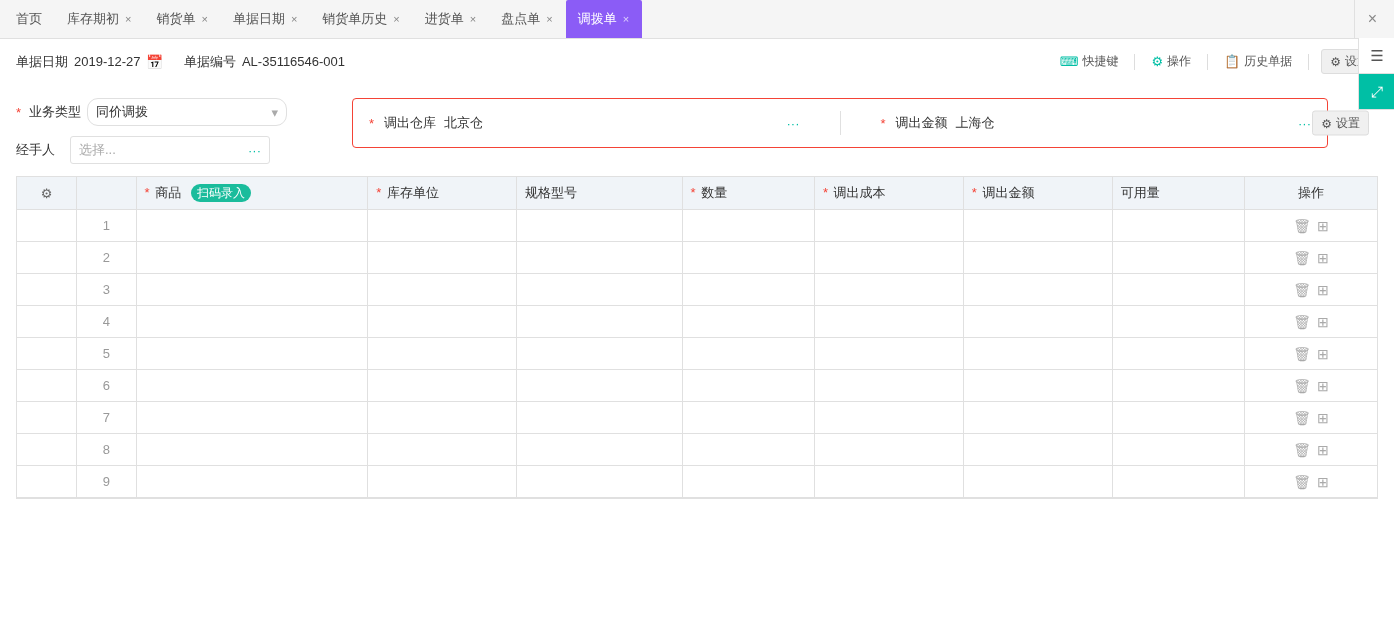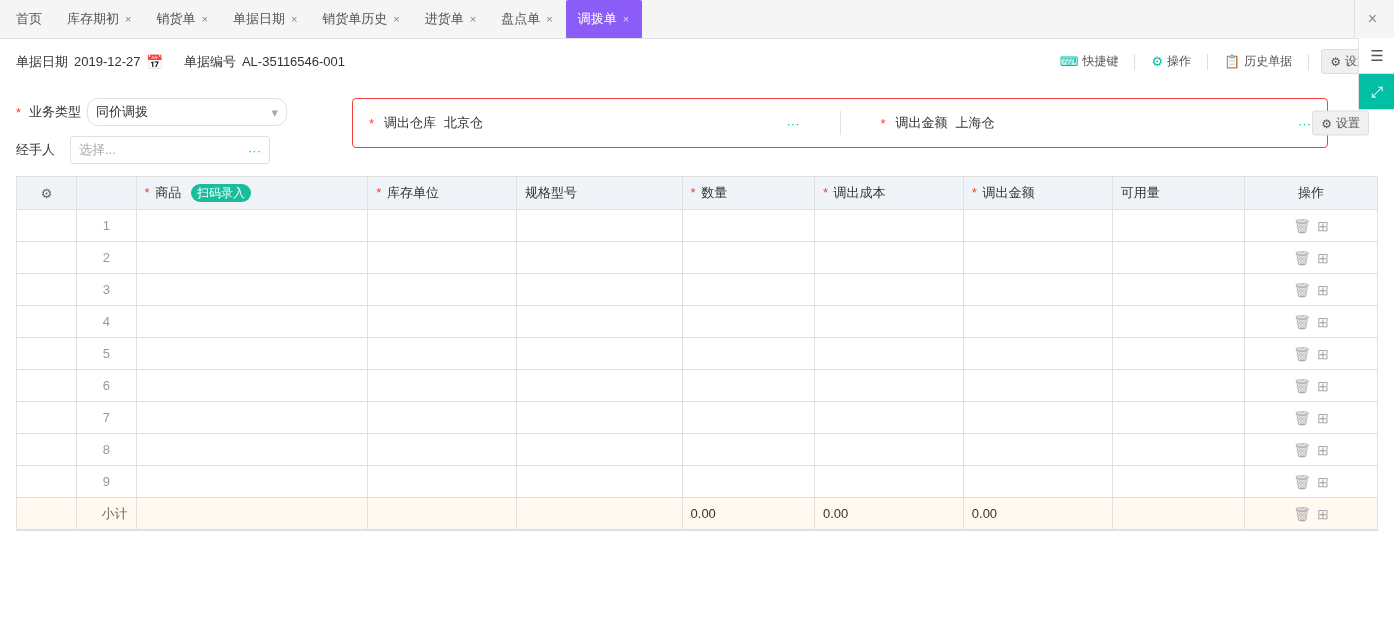--- a/index.html
+++ b/index.html
@@ -541,32 +541,20 @@
             <td class="row-num">9</td>
             <td class="col-product"></td>
             <td class="col-unit"></td>
             <td class="col-spec"></td>
             <td class="col-qty"></td>
             <td class="col-cost"></td>
             <td class="col-amount"></td>
             <td class="col-available"></td>
             <td class="col-ops"><span class="op-icon">🗑</span><span class="op-icon">⊞</span></td>
           </tr>
-          <tr class="subtotal-row">
-            <td class="gear-th"></td>
-            <td class="row-num" style="text-align: right; color: rgb(102, 102, 102);">小计</td>
-            <td class="col-product"></td>
-            <td class="col-unit"></td>
-            <td class="col-spec"></td>
-            <td class="col-qty">0.00</td>
-            <td class="col-cost">0.00</td>
-            <td class="col-amount">0.00</td>
-            <td class="col-available"></td>
-            <td class="col-ops"><span class="op-icon">🗑</span><span class="op-icon">⊞</span></td>
-          </tr>
         </tbody>
     </table>
   </div>
 
 </div>
 
 <div class="right-sidebar">
   <div class="sidebar-icon">☰</div>
   <div class="sidebar-icon green">⤢</div>
 </div>

